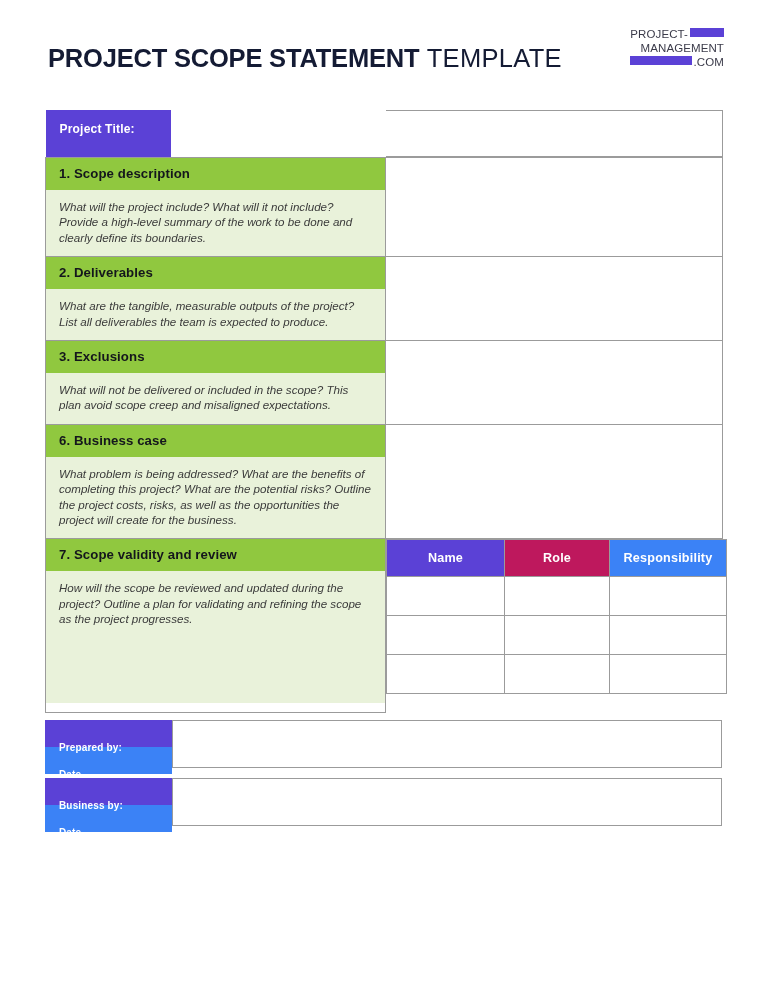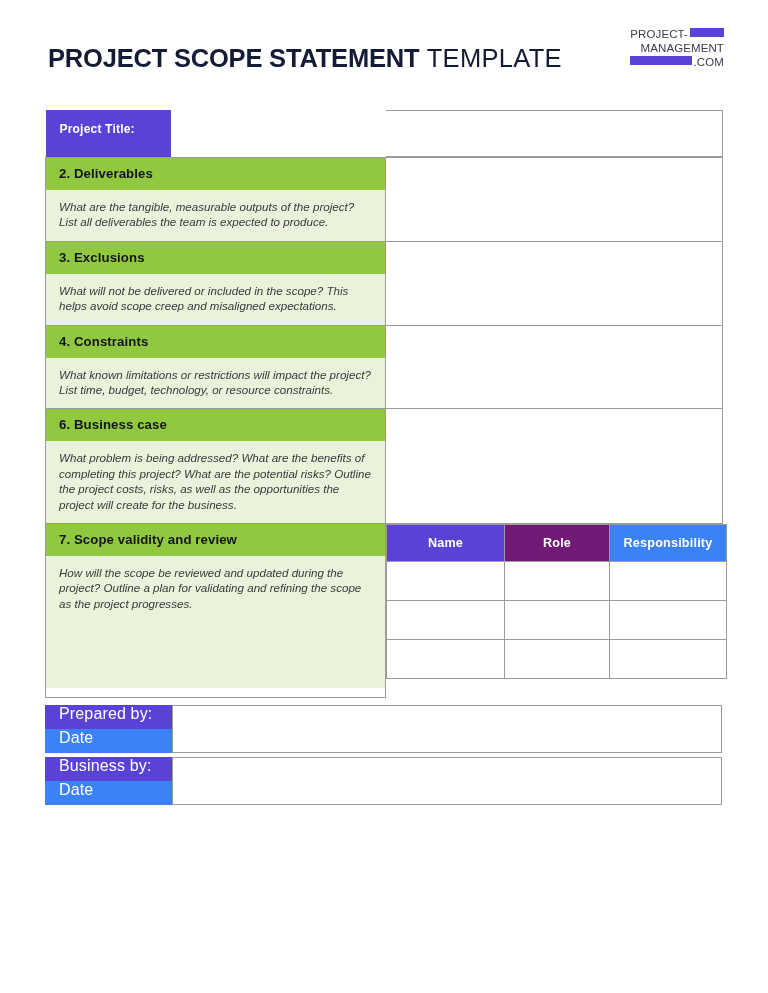--- a/index.html
+++ b/index.html
@@ -163,42 +163,42 @@
   .nrr th {
     color: #ffffff;
     font-weight: bold;
     font-size: 12.6px;
     letter-spacing: 0.2px;
     height: 36px;
     text-align: center;
     margin-top: 44px;
   }
   .nrr th.h-name  { background: #5B41D6; width: 117px; }
-  .nrr th.h-role  { background: #701a75; width: 104px; }
+  .nrr th.h-role  { background: #be185d; width: 104px; }
   .nrr th.h-resp  { background: #3b82f6; width: 116px; }
   .nrr td.cell { height: 38px; background: #ffffff; }
   .nrr td.filler { height: 18px; border: none; background: #ffffff; }
 
   
   .footer-table {
     border-collapse: collapse;
     table-layout: fixed;
     width: 677px;
     margin-top: 7px;
   }
   .footer-table td {
     padding: 0;
     vertical-align: top;
   }
   .f-label {
     color: #ffffff;
-    font-weight: normal;
-    font-size: 16px;
+    font-weight: bold;
+    font-size: 10px;
     letter-spacing: 0.15px;
-    padding: 0 0 5px 14px;
+    padding: 22px 0 5px 14px;
     height: 24px;
     box-sizing: border-box;
     width: 127px;
   }
   .f-label.dark  { background: #5B41D6; }
   .f-label.light { background: #3b82f6; }
   .f-blank {
     border: 1px solid #9b9b9b;
     background: #ffffff;
     height: 48px;
@@ -242,50 +242,50 @@
 
       <tr>
         <td class="ptitle-cell">
           <div class="ptitle-badge">Project Title:</div>
         </td>
         <td class="ptitle-cell">
           <div class="ptitle-blank"></div>
         </td>
       </tr>
 
+      <tr>
+        <td class="sec-left">
+          <div class="sec-head">1. Scope description</div>
+          <div class="sec-body">
+            <p>What will the project include? What will it not include? Provide a high-level summary of the work to be done and clearly define its boundaries.</p>
+          </div>
+        </td>
+        <td></td>
+      </tr>
 
       <tr>
         <td class="sec-left">
           <div class="sec-head">2. Deliverables</div>
           <div class="sec-body">
             <p>What are the tangible, measurable outputs of the project? List all deliverables the team is expected to produce.</p>
           </div>
         </td>
         <td></td>
       </tr>
 
       <tr>
         <td class="sec-left">
           <div class="sec-head">3. Exclusions</div>
           <div class="sec-body">
-            <p>What will not be delivered or included in the scope? This helps avoid scope creep and misaligned expectations.</p>
+            <p>What will not be delivered or included in the scope? This plan avoid scope creep and misaligned expectations.</p>
           </div>
         </td>
         <td></td>
       </tr>
 
-      <tr>
-        <td class="sec-left">
-          <div class="sec-head">4. Constraints</div>
-          <div class="sec-body">
-            <p>What known limitations or restrictions will impact the project? List time, budget, technology, or resource constraints.</p>
-          </div>
-        </td>
-        <td></td>
-      </tr>
 
 
       <tr>
         <td class="sec-left">
           <div class="sec-head">6. Business case</div>
           <div class="sec-body">
             <p>What problem is being addressed? What are the benefits of completing this project? What are the potential risks? Outline the project costs, risks, as well as the opportunities the project will create for the business.</p>
           </div>
         </td>
         <td></td>

